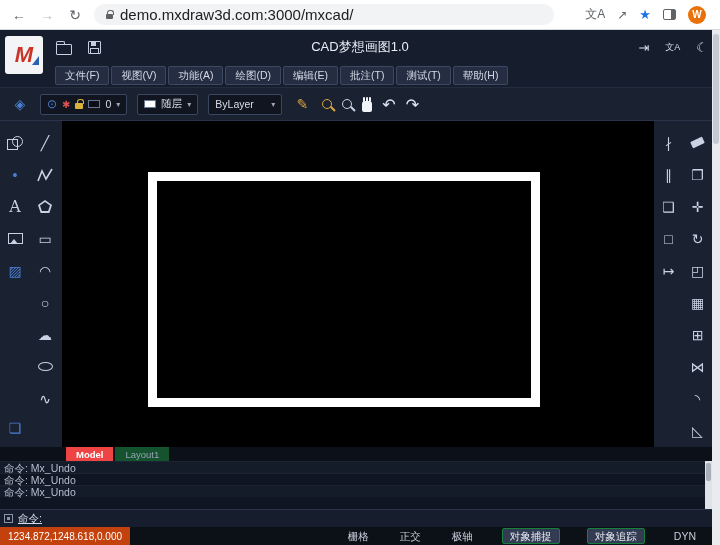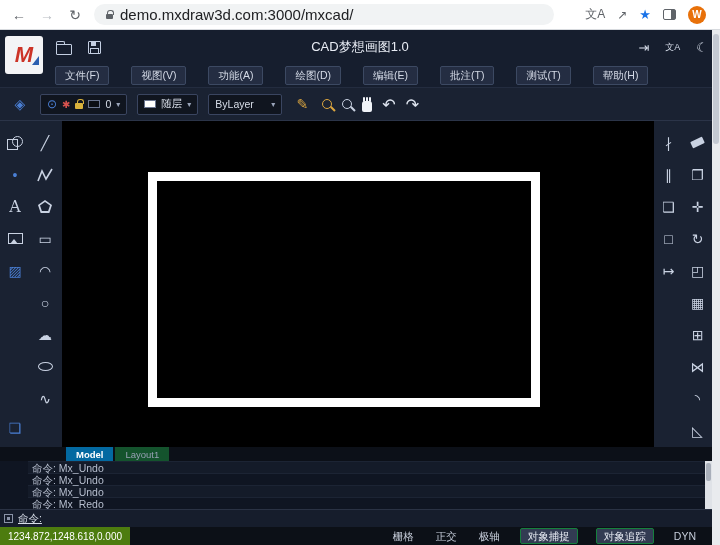--- a/index.html
+++ b/index.html
@@ -40,21 +40,21 @@
   .ic-save::before { content:""; position:absolute; top:0; left:2px; width:5px; height:4px; background:#c4cfe2; }
   .ic-save::after  { content:""; position:absolute; bottom:0; left:1px; width:7px; height:4px; border:1px solid #c4cfe2; border-bottom:none; }
   .app-title { position:absolute; top:0; left:0; right:0; height:34px; line-height:34px; text-align:center;
                color:#e8ecf4; font-size:13px; pointer-events:none; }
   .hdr-right { position:absolute; right:12px; top:0; height:34px; display:flex; align-items:center; gap:16px; }
   .hdr-ic { color:#d4dbe8; font-size:13px; }
   .hdr-ic.lang { font-size:9px; letter-spacing:0; }
 
   
   .menu-row { position:absolute; top:64px; left:0; width:720px; height:24px; background:#161e2e;
-              display:flex; align-items:center; gap:22px; padding-left:55px; border-bottom:1px solid #232c3f;text-align:right; }
+              display:flex; align-items:center; gap:2px; padding-left:55px; border-bottom:1px solid #232c3f;text-align:right; }
   .menu-btn { background:#242d42; border:1px solid #3c4962; color:#d4dae6; font-size:10.5px;
               padding:2px 9px; border-radius:2px; line-height:1.2; cursor:default; white-space:nowrap; }
 
   
   .toolbar { position:absolute; top:88px; left:0; width:720px; height:33px; background:#1a2232;
              border-bottom:1px solid #2b3448; display:flex; align-items:center; gap:10px; padding:0 10px; }
   .tb-ic { font-size:14px; color:#c9d2e2; display:flex; align-items:center; justify-content:center; width:20px; }
   .dd { height:21px; background:#10151f; border:1px solid #3a4560; border-radius:2px; display:flex;
         align-items:center; gap:5px; padding:0 6px; color:#d7dde8; font-size:10.5px; }
   .swatch { width:12px; height:8px; border:1px solid #6a7590; }
@@ -92,40 +92,40 @@
   .ic-ellipse { width:15px; height:9px; border:1.5px solid #c9d2e2; border-radius:50%; }
   .ic-eraser { width:13px; height:7px; background:#c9d2e2; border-radius:1px; transform:rotate(-25deg); }
 
   .canvas { position:absolute; top:121px; left:62px; width:592px; height:326px; background:#000; }
   .draw-rect { position:absolute; left:86px; top:51px; width:392px; height:235px; border:9px solid #ffffff; }
 
   
   .tabs-bar { position:absolute; top:447px; left:0; width:712px; height:14px; background:#0c1018;
               display:flex; align-items:stretch; padding-left:66px; gap:2px; }
   .tab { font-size:9.5px; padding:1px 10px; display:flex; align-items:center; color:#97a0b4; background:#14532d; }
-  .tab.active { background:#0369a1; color:#ffffff; font-weight:bold; }
-
-  
-  .cmd-area { position:absolute; top:461px; left:0; width:712px; height:48px; background:#0f1522;padding-left:28px; }
+  .tab.active { background:#ef4444; color:#ffffff; font-weight:bold; }
+
+  
+  .cmd-area { position:absolute; top:461px; left:0; width:712px; height:48px; background:#0f1522; }
   .cmd-line { height:12px; line-height:12px; font-size:10.5px; color:#b6bece; padding-left:4px;
               border-top:1px solid #1c2434; }
   .cmd-line:nth-child(odd) { background:#141b29; }
   .cmd-scroll { position:absolute; right:0; top:0; width:7px; height:48px; background:#dfe2e7; }
   .cmd-scroll-thumb { position:absolute; top:2px; left:1px; width:5px; height:18px; background:#a9afba; border-radius:2px; }
   .cmd-input { position:absolute; top:509px; left:0; width:712px; height:18px; background:#161d2c;
                border-top:1px solid #2a3244; display:flex; align-items:center; gap:5px; padding-left:4px;
                font-size:10.5px; color:#d7dde8;text-decoration:underline; }
   .ic-cmdbox { width:9px; height:9px; border:1px solid #8a93a8; position:relative; }
   .ic-cmdbox::after { content:""; position:absolute; left:2px; top:2px; width:3px; height:3px; background:#8a93a8; }
 
   
   .status-bar { position:absolute; top:527px; left:0; width:712px; height:18px; background:#0c1017;
                 display:flex; align-items:center; }
-  .coords { height:18px; display:flex; align-items:center; padding:0 8px; background:#4d7c0f; color:#fff; font-size:10px; }
-  .status-right { margin-left:auto; display:flex; align-items:center; gap:18px; padding-right:14px; }
+  .coords { height:18px; display:flex; align-items:center; padding:0 8px; background:#c2410c; color:#fff; font-size:10px; }
+  .status-right { margin-left:auto; display:flex; align-items:center; gap:27px; padding-right:14px; }
   .toggle { color:#c6cdda; font-size:10.5px; line-height:1; padding:2px 2px; }
   .toggle.active { background:#323b52; border:1px solid #15803d; border-radius:2px; padding:2px 7px; color:#e6eaf2; }
 
   
   .win-scroll { position:absolute; top:30px; left:712px; width:8px; height:515px; background:#e9ebee; }
   .win-thumb { position:absolute; top:4px; left:1px; width:6px; height:110px; background:#c4c9d2; border-radius:3px; }
 </style>
 </head>
 <body>
 
@@ -264,21 +264,20 @@
 
 <div class="tabs-bar">
   <span class="tab active">Model</span>
   <span class="tab">Layout1</span>
 </div>
 
 <div class="cmd-area">
   <div class="cmd-line">命令: Mx_Undo</div>
   <div class="cmd-line">命令: Mx_Undo</div>
   <div class="cmd-line">命令: Mx_Undo</div>
-  <div class="cmd-line">命令: Mx_Redo</div>
   <div class="cmd-scroll">
     <div class="cmd-scroll-thumb"></div>
   </div>
 </div>
 
 <div class="cmd-input">
   <span class="ic-cmdbox"></span>
   <span>命令:</span>
 </div>
 

